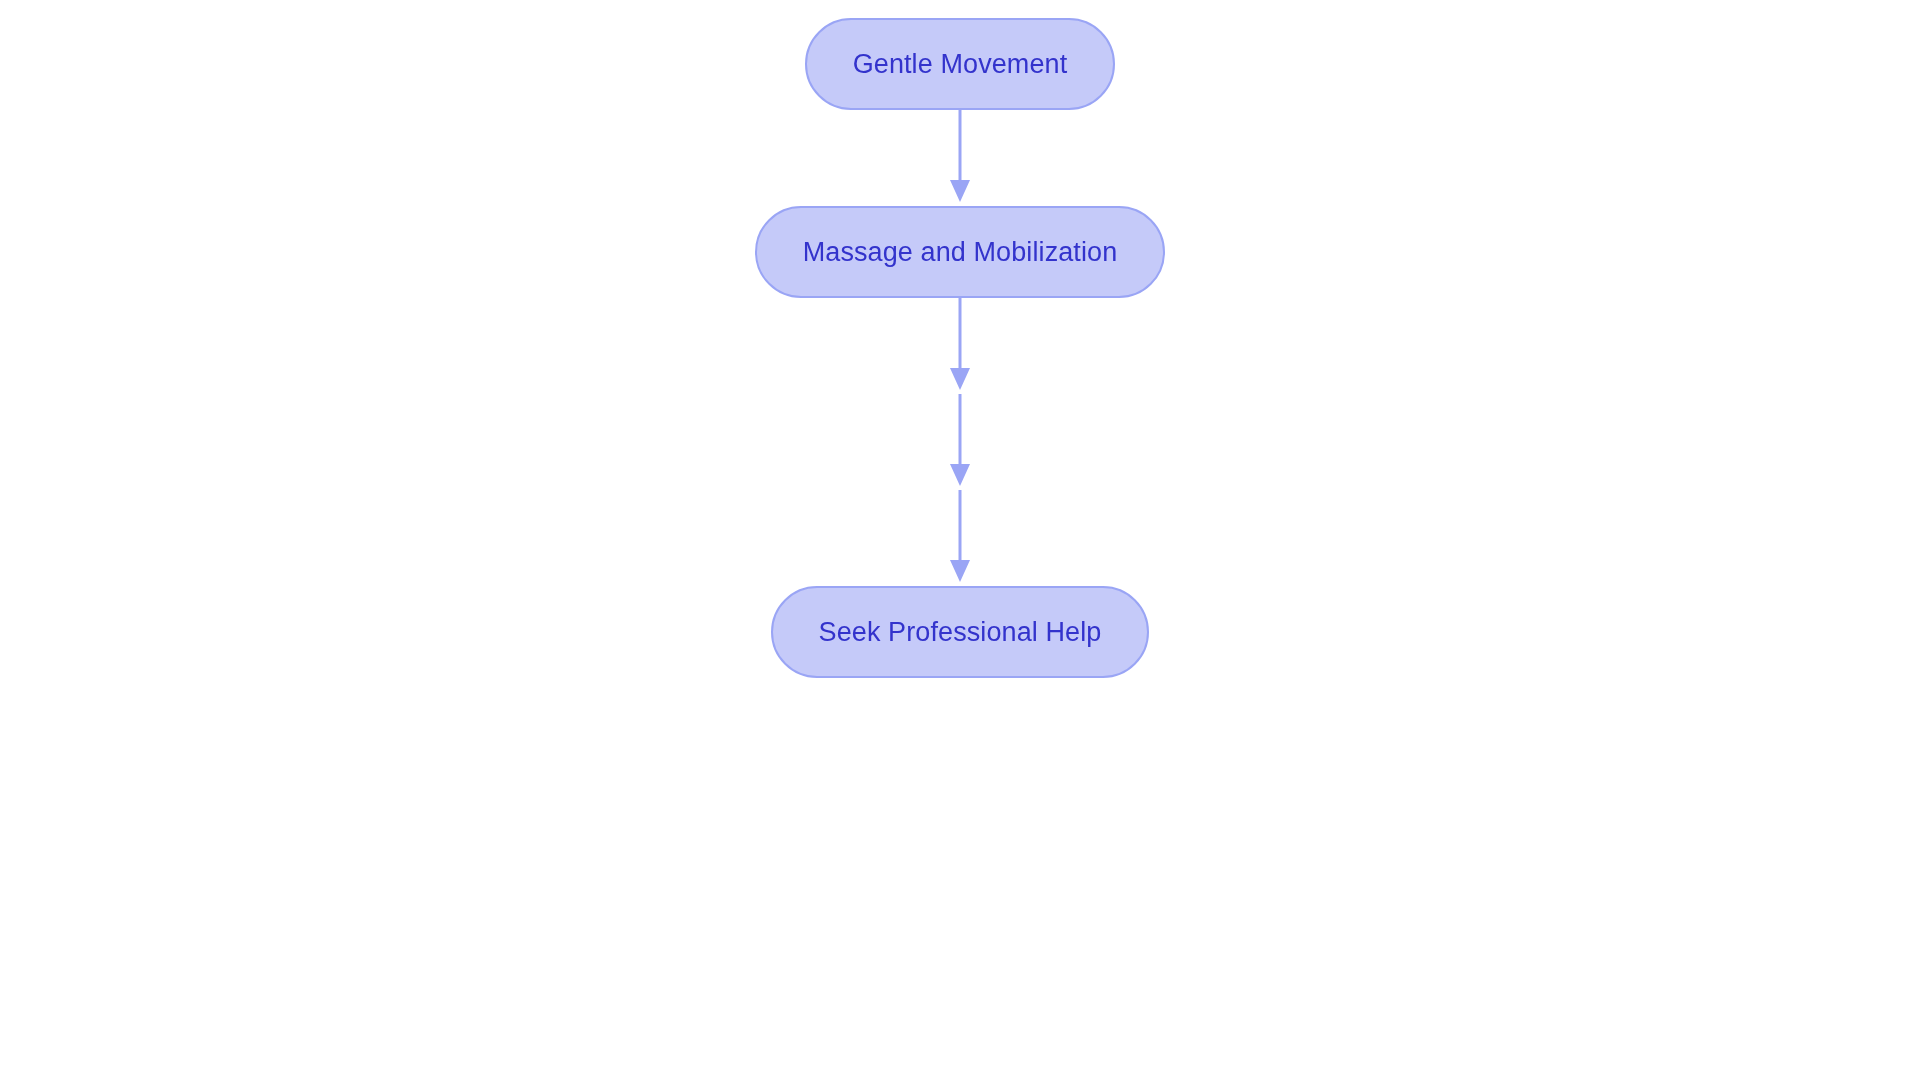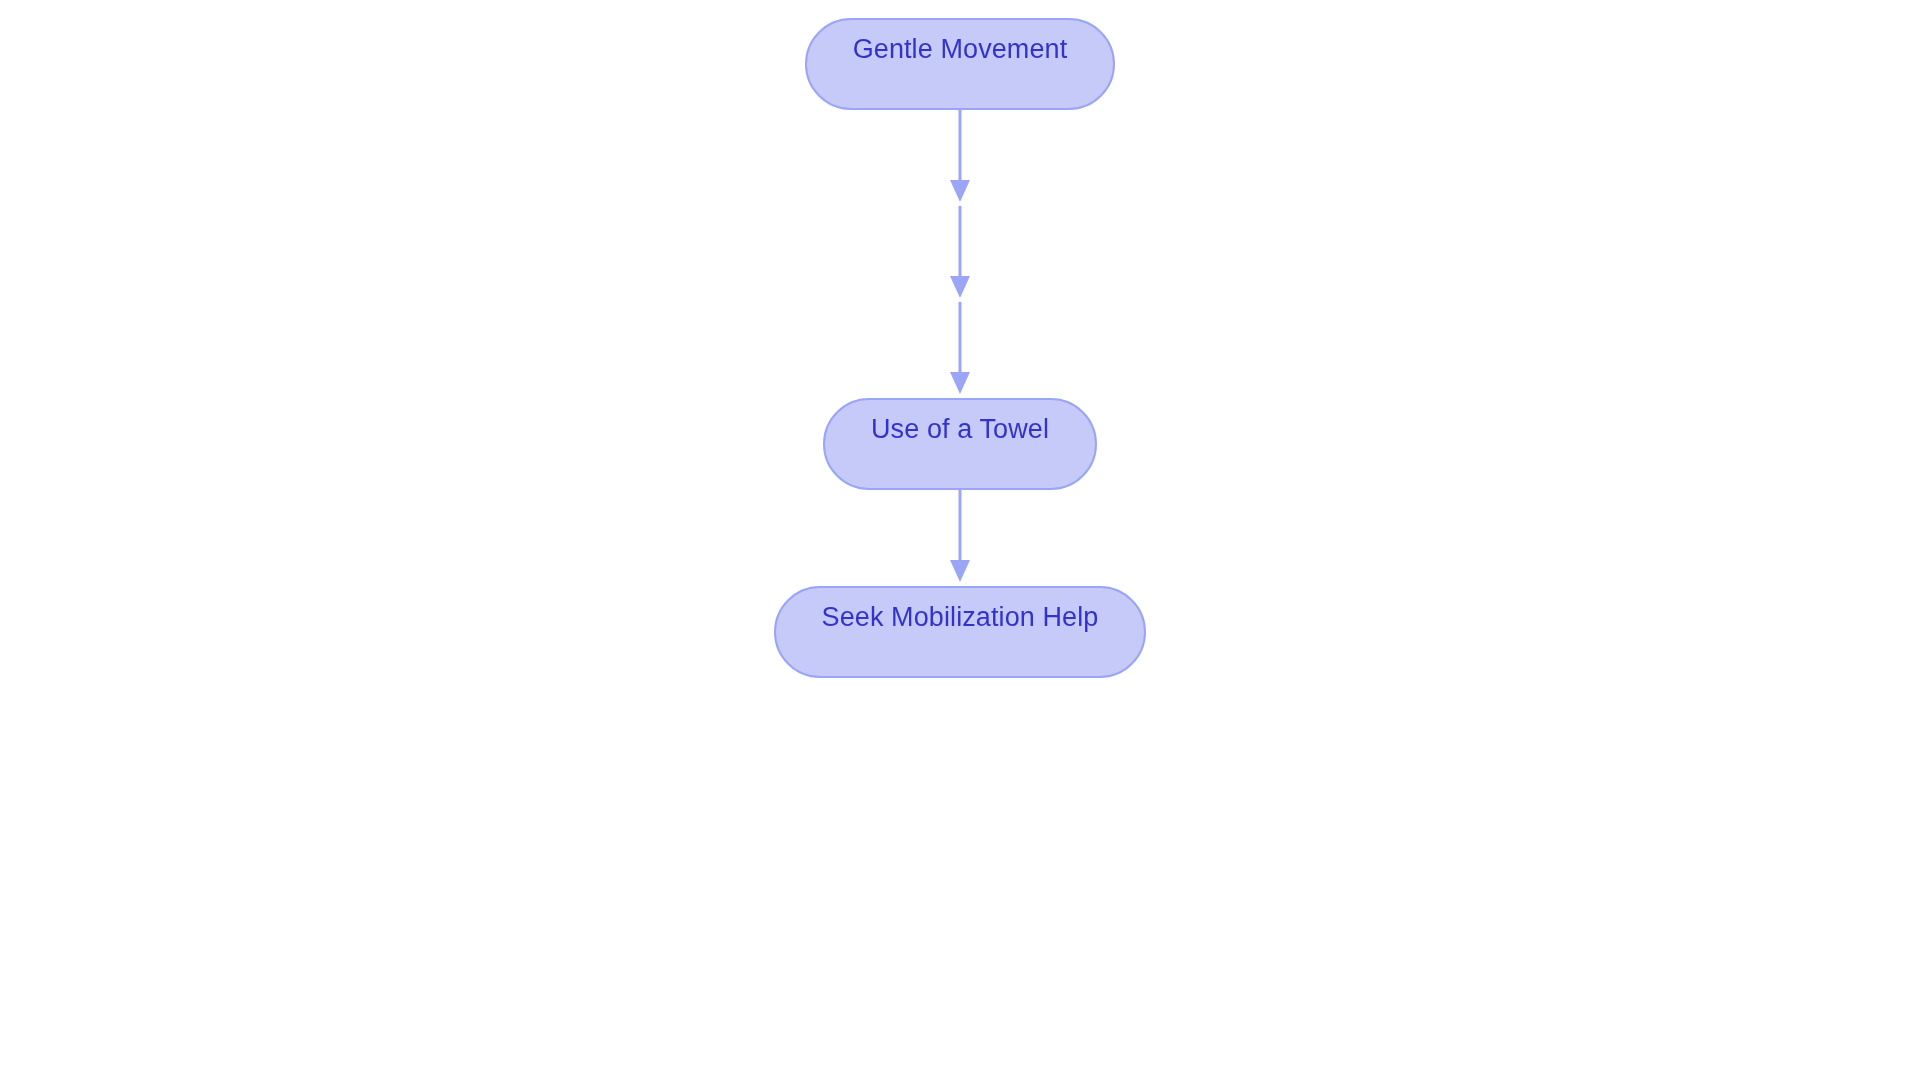--- a/index.html
+++ b/index.html
@@ -32,25 +32,26 @@
     align-items: center;
     justify-content: flex-start;
     padding-top: 18px;
     box-sizing: border-box;
   }
 
   .node {
     box-sizing: border-box;
     height: 92px;
     display: flex;
+    align-items: center;
     justify-content: center;
     background: #c5caf9;
     border: 2px solid #9aa5f5;
     border-radius: 46px;
-    padding: 16px 46px;
+    padding: 0 46px;
     flex: 0 0 auto;
   }
 
   .node-label {
     color: #3333cc;
     font-family: "Liberation Sans", sans-serif;
     font-size: 27px;
     font-weight: 400;
     line-height: 1;
     letter-spacing: 0.1px;
@@ -81,45 +82,45 @@
       <span class="node-label">Gentle Movement</span>
     </div>
 
     <div class="connector">
       <svg viewBox="0 0 28 96" xmlns="http://www.w3.org/2000/svg" aria-hidden="true">
         <line x1="14" y1="0" x2="14" y2="74" stroke="#9aa5f5" stroke-width="3"></line>
         <polygon points="14,92 4,70 24,70" fill="#9aa5f5"></polygon>
       </svg>
     </div>
 
+    <div class="node">
+      <span class="node-label">Massage and Mobilization</span>
+    </div>
+
+    <div class="connector">
+      <svg viewBox="0 0 28 96" xmlns="http://www.w3.org/2000/svg" aria-hidden="true">
+        <line x1="14" y1="0" x2="14" y2="74" stroke="#9aa5f5" stroke-width="3"></line>
+        <polygon points="14,92 4,70 24,70" fill="#9aa5f5"></polygon>
+      </svg>
+    </div>
+
 
     <div class="connector">
       <svg viewBox="0 0 28 96" xmlns="http://www.w3.org/2000/svg" aria-hidden="true">
         <line x1="14" y1="0" x2="14" y2="74" stroke="#9aa5f5" stroke-width="3"></line>
         <polygon points="14,92 4,70 24,70" fill="#9aa5f5"></polygon>
       </svg>
     </div>
 
 
     <div class="connector">
       <svg viewBox="0 0 28 96" xmlns="http://www.w3.org/2000/svg" aria-hidden="true">
         <line x1="14" y1="0" x2="14" y2="74" stroke="#9aa5f5" stroke-width="3"></line>
         <polygon points="14,92 4,70 24,70" fill="#9aa5f5"></polygon>
       </svg>
     </div>
 
     <div class="node">
-      <span class="node-label">Use of a Towel</span>
-    </div>
-
-    <div class="connector">
-      <svg viewBox="0 0 28 96" xmlns="http://www.w3.org/2000/svg" aria-hidden="true">
-        <line x1="14" y1="0" x2="14" y2="74" stroke="#9aa5f5" stroke-width="3"></line>
-        <polygon points="14,92 4,70 24,70" fill="#9aa5f5"></polygon>
-      </svg>
-    </div>
-
-    <div class="node">
-      <span class="node-label">Seek Mobilization Help</span>
+      <span class="node-label">Seek Professional Help</span>
     </div>
 
   </div>
 </div>
 
 </body></html>

